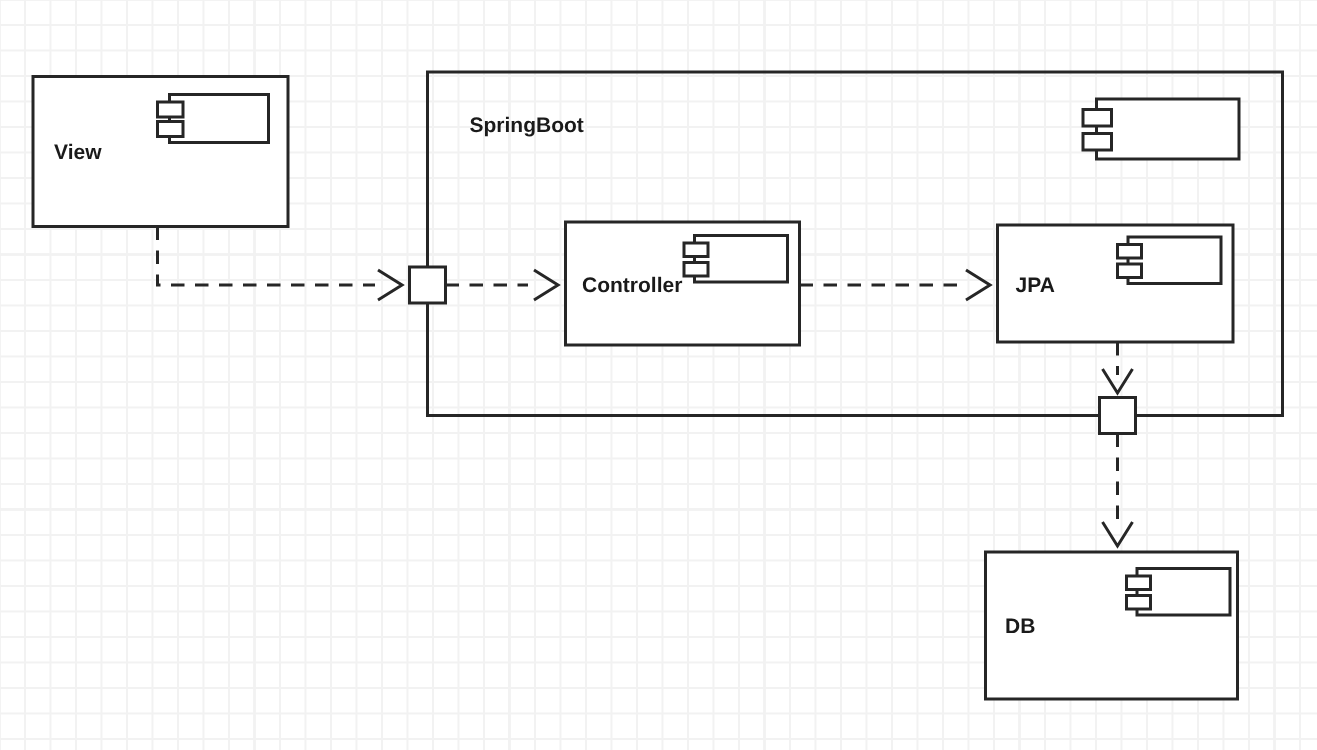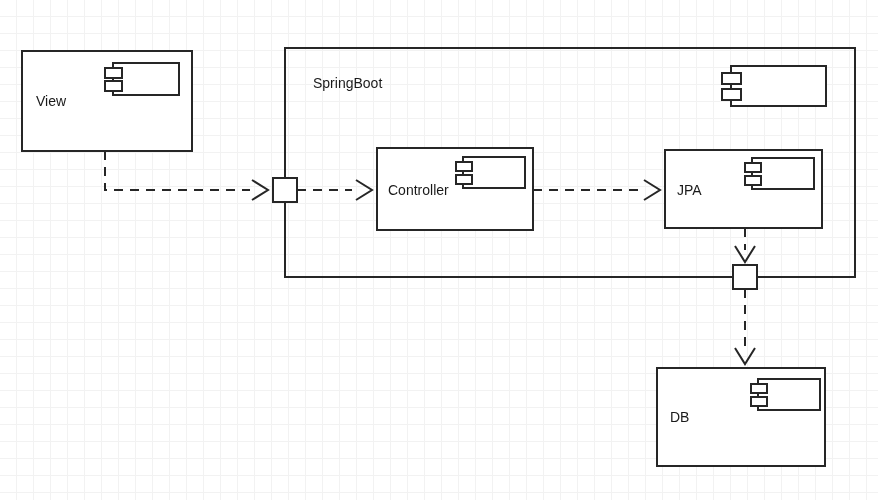--- a/index.html
+++ b/index.html
@@ -19,20 +19,21 @@
       linear-gradient(to right, #e8e8e8 1px, transparent 1px),
       linear-gradient(to bottom, #e8e8e8 1px, transparent 1px);
     background-size:
       17px 17px,
       17px 17px,
       85px 85px,
       85px 85px;
     background-position: -1px -1px, -1px -1px, -1px -1px, -1px -1px;
     overflow: hidden;
     font-family: "Liberation Sans", sans-serif;
+    font-weight: bold;
   }
   #diagram-svg {
     position: absolute;
     left: 0;
     top: 0;
     width: 878px;
     height: 500px;
   }
   .node-rect {
     fill: #ffffff;

